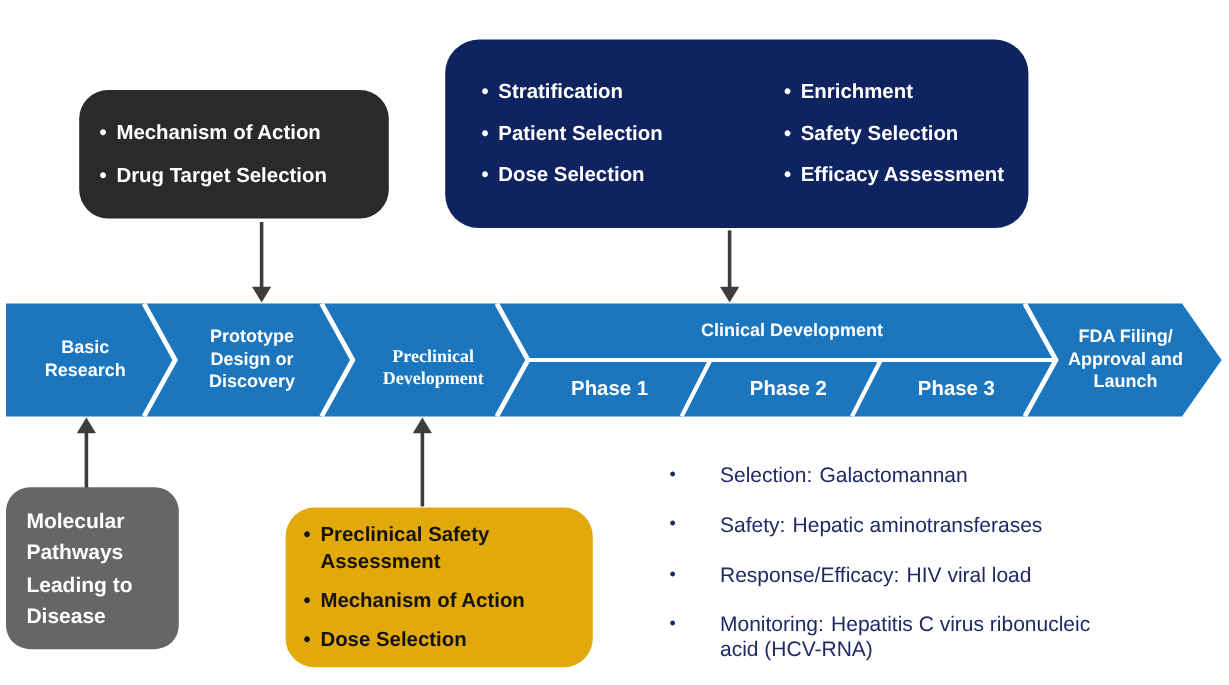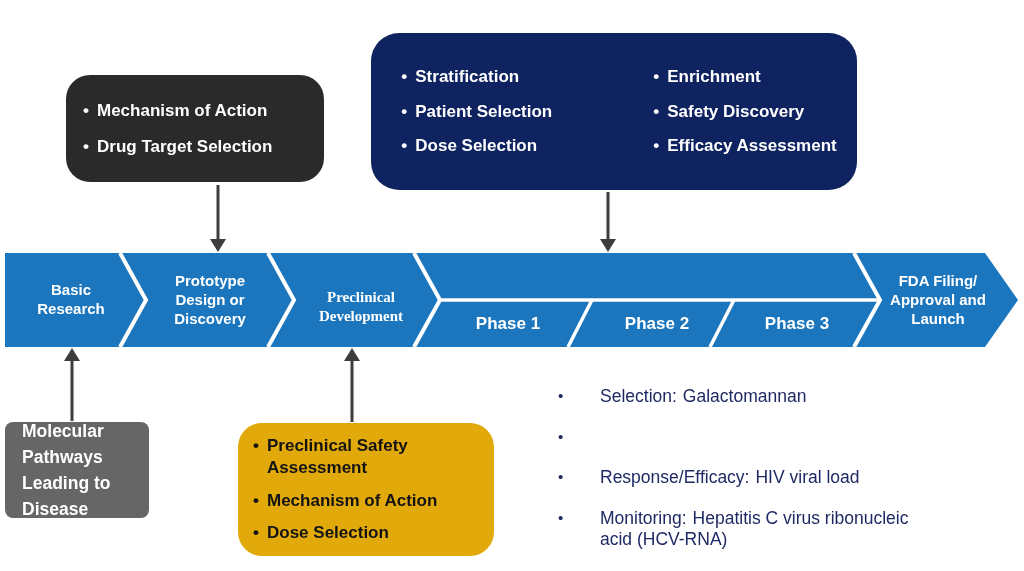--- a/index.html
+++ b/index.html
@@ -15,21 +15,21 @@
   .seg{font-size:15px;}
   .phase{font-size:17px;white-space:nowrap;}
 
   
   .callout{position:absolute;box-sizing:border-box;display:flex;flex-direction:column;justify-content:center;}
   .callout.black{left:66px;top:75px;width:258px;height:107px;border-radius:24px;
     background:var(--box-black);color:#fff;font-weight:bold;font-size:17px;padding:10px 10px 10px 17px;gap:14px;}
   .callout.navy{left:371px;top:33px;width:486px;height:157px;border-radius:28px;
     background:var(--box-navy);color:#fff;font-weight:bold;font-size:17px;padding:14px 12px 14px 22px;
     flex-direction:row;align-items:center;}
-  .callout.gray{left:5px;top:422px;width:144px;height:96px;border-radius:8px;
+  .callout.gray{left:5px;top:406px;width:144px;height:135px;border-radius:20px;
     background:var(--box-gray);color:#fff;font-weight:bold;font-size:17.5px;line-height:1.5;
     padding:8px 8px 8px 17px;justify-content:center;}
   .callout.yellow{left:238px;top:423px;width:256px;height:133px;border-radius:24px;
     background:var(--box-yellow);color:#131313;font-weight:bold;font-size:17px;
     padding:12px 12px 12px 15px;gap:11px;}
   .col{display:flex;flex-direction:column;gap:13px;}
   .col.c1{width:252px;}
   .bullet-row{display:flex;line-height:1.28;}
   .bullet-row .b{width:14px;flex:0 0 14px;}
 
@@ -69,20 +69,21 @@
       <polygon points="210,239 226,239 218,252"></polygon>
       <polygon points="600,239 616,239 608,252"></polygon>
       <polygon points="64,361 80,361 72,348"></polygon>
       <polygon points="344,361 360,361 352,348"></polygon>
     </g>
   </svg>
 
   <div class="band-label seg" style="left:71px;top:300px;width:92px;">Basic Research</div>
   <div class="band-label seg" style="left:210px;top:300px;width:104px;">Prototype Design or Discovery</div>
   <div class="band-label seg" style="left:361px;top:307px;width:120px;font-family:Liberation Serif, serif;">Preclinical Development</div>
+  <div class="band-label seg" style="left:660px;top:276px;width:320px;">Clinical Development</div>
   <div class="band-label seg" style="left:938px;top:300px;width:96px;">FDA Filing/ Approval and Launch</div>
   <div class="band-label phase" style="left:508px;top:324px;">Phase 1</div>
   <div class="band-label phase" style="left:657px;top:324px;">Phase 2</div>
   <div class="band-label phase" style="left:797px;top:324px;">Phase 3</div>
 
   <div class="callout black">
     <div class="bullet-row">
       <span class="b">•</span>
       <span>Mechanism of Action</span>
     </div>
@@ -107,21 +108,21 @@
         <span>Dose Selection</span>
       </div>
     </div>
     <div class="col">
       <div class="bullet-row">
         <span class="b">•</span>
         <span>Enrichment</span>
       </div>
       <div class="bullet-row">
         <span class="b">•</span>
-        <span>Safety Discovery</span>
+        <span>Safety Selection</span>
       </div>
       <div class="bullet-row">
         <span class="b">•</span>
         <span>Efficacy Assessment</span>
       </div>
     </div>
   </div>
 
   <div class="callout gray">
     <div>Molecular Pathways Leading to Disease</div>
@@ -142,20 +143,21 @@
     </div>
   </div>
 
   <div class="bio">
     <div class="bio-row">
       <span class="b">•</span>
       <span class="t"><span class="bio-label">Selection:</span><span class="bio-value">Galactomannan</span></span>
     </div>
     <div class="bio-row">
       <span class="b">•</span>
+      <span class="t"><span class="bio-label">Safety:</span><span class="bio-value">Hepatic aminotransferases</span></span>
     </div>
     <div class="bio-row">
       <span class="b">•</span>
       <span class="t"><span class="bio-label">Response/Efficacy:</span><span class="bio-value">HIV viral load</span></span>
     </div>
     <div class="bio-row">
       <span class="b">•</span>
       <span class="t"><span class="bio-label">Monitoring:</span><span class="bio-value">Hepatitis C virus ribonucleic acid (HCV-RNA)</span></span>
     </div>
   </div>

